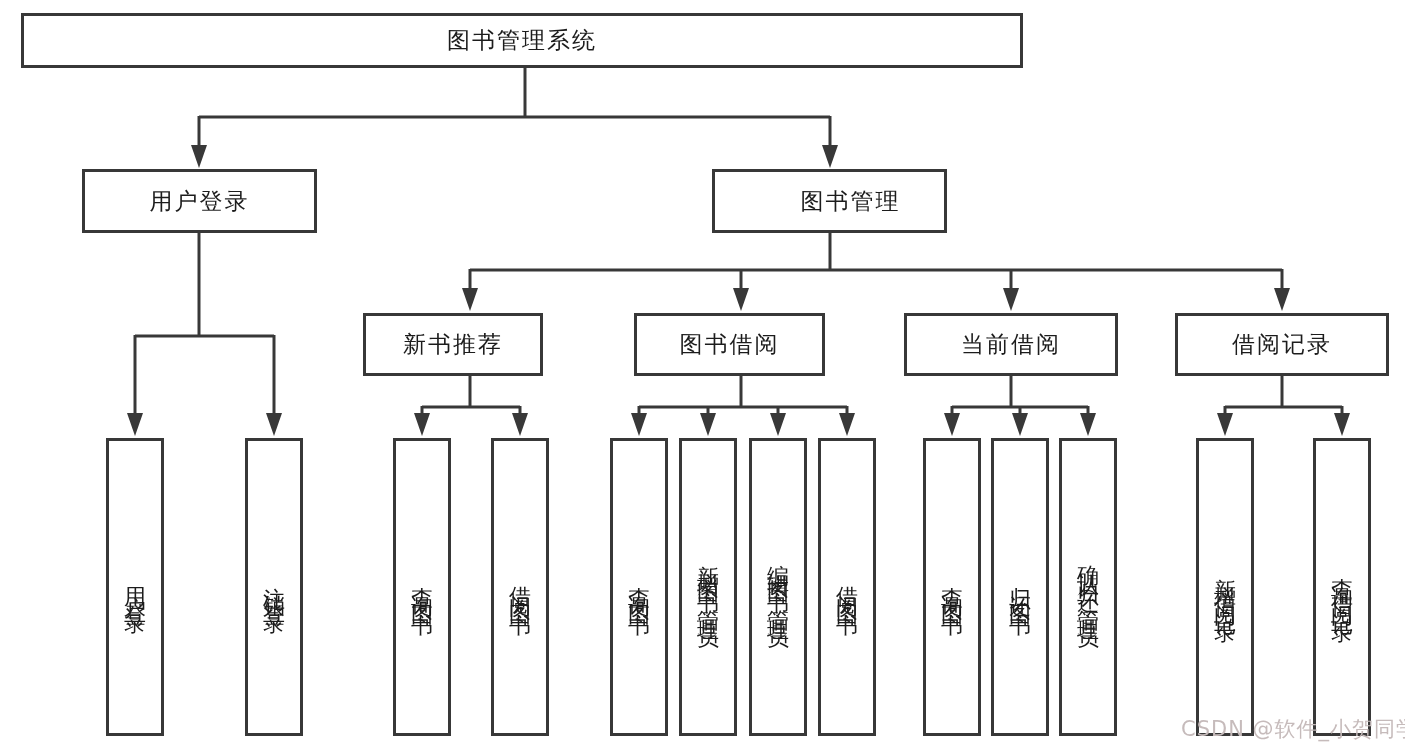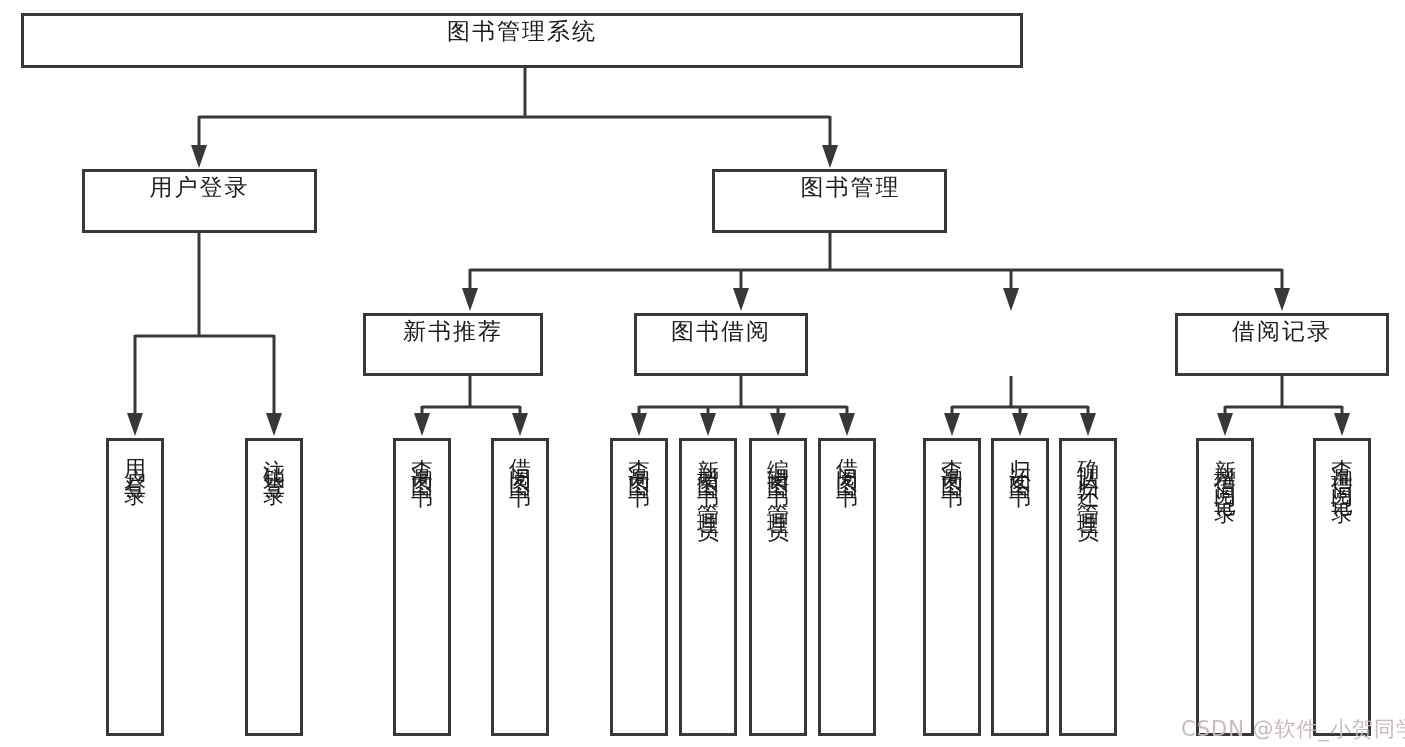--- a/index.html
+++ b/index.html
@@ -9,41 +9,41 @@
     background:#ffffff;
     font-family:"DejaVu Sans","Liberation Sans",sans-serif;
     overflow:hidden;
   }
   #wires{position:absolute;left:0;top:0;z-index:1;}
   .node{
     position:absolute;
     box-sizing:border-box;
     border:3px solid #383838;
     background:#ffffff;
-    display:flex;justify-content:center;
+    display:flex;align-items:center;justify-content:center;
     color:#1c1c1c;
     z-index:2;
   }
   .h-node{font-size:23px;letter-spacing:2px;white-space:nowrap;}
   .leaf{width:58px;top:438px;height:298px;}
   .leaf .vtext{
     writing-mode:vertical-rl;
     text-orientation:mixed;
     font-size:22px;
     letter-spacing:9px;
     line-height:1;
     color:#1c1c1c;
     white-space:nowrap;
   }
   
   #n-root{left:21px;top:13px;width:1002px;height:55px;}
   #n-user-login{left:82px;top:169px;width:235px;height:64px;}
   #n-book-mgmt{left:712px;top:169px;width:235px;height:64px;padding-left:42px;}
   #n-new-books{left:363px;top:313px;width:180px;height:63px;}
-  #n-book-borrow{left:634px;top:313px;width:174px;height:63px;}
+  #n-book-borrow{left:634px;top:313px;width:191px;height:63px;}
   #n-current-borrow{left:904px;top:313px;width:214px;height:63px;}
   #n-borrow-records{left:1175px;top:313px;width:214px;height:63px;}
   #lf0{left:106px;}  #lf1{left:245px;}
   #lf2{left:393px;}  #lf3{left:491px;}
   #lf4{left:610px;}  #lf5{left:679px;}
   #lf6{left:749px;}  #lf7{left:818px;}
   #lf8{left:923px;}  #lf9{left:991px;}
   #lf10{left:1059px;}
   #lf11{left:1196px;} #lf12{left:1313px;}
   #watermark{
@@ -160,20 +160,23 @@
   <div class="node h-node" id="n-book-mgmt">
     <span>图书管理</span>
   </div>
 
   <div class="node h-node" id="n-new-books">
     <span>新书推荐</span>
   </div>
   <div class="node h-node" id="n-book-borrow">
     <span>图书借阅</span>
   </div>
+  <div class="node h-node" id="n-current-borrow">
+    <span>当前借阅</span>
+  </div>
   <div class="node h-node" id="n-borrow-records">
     <span>借阅记录</span>
   </div>
 
   <div class="node leaf" id="lf0">
     <span class="vtext">用户登录</span>
   </div>
   <div class="node leaf" id="lf1">
     <span class="vtext">注销登录</span>
   </div>

